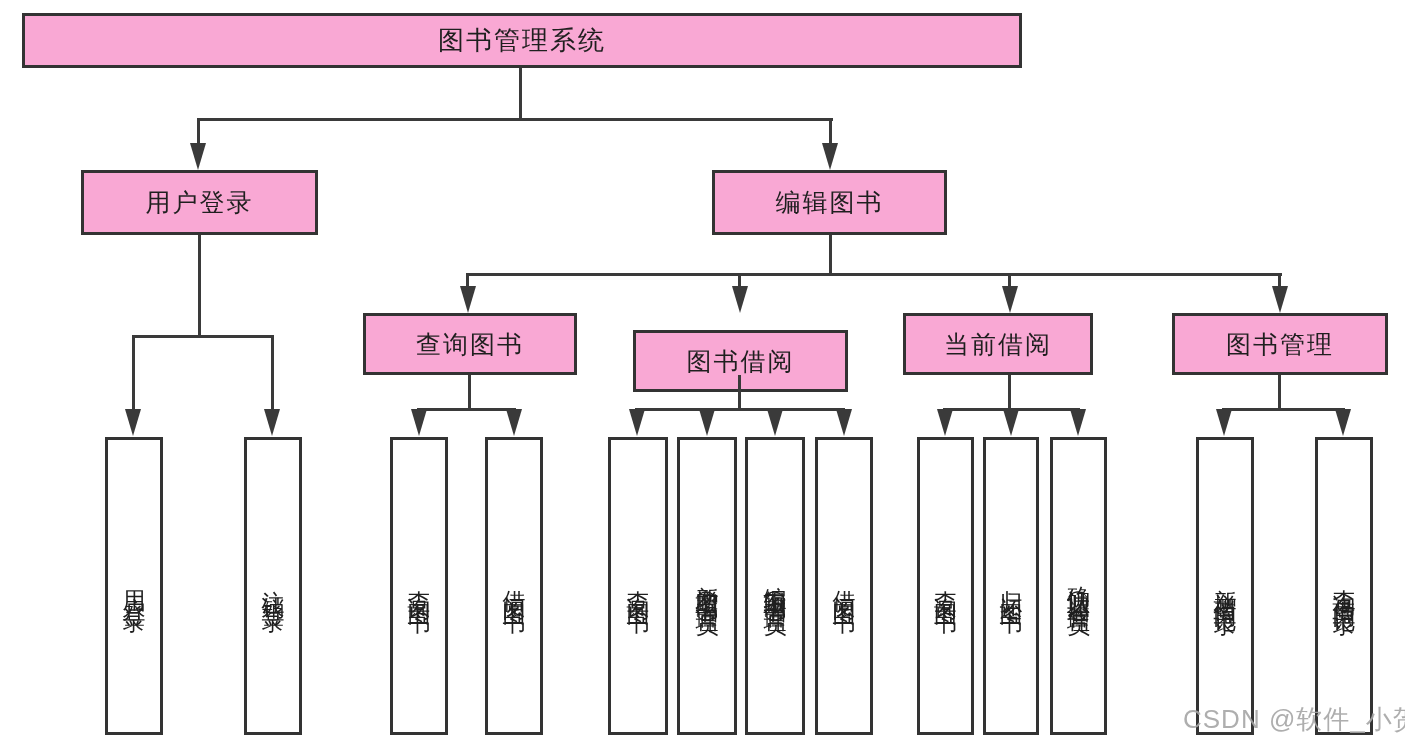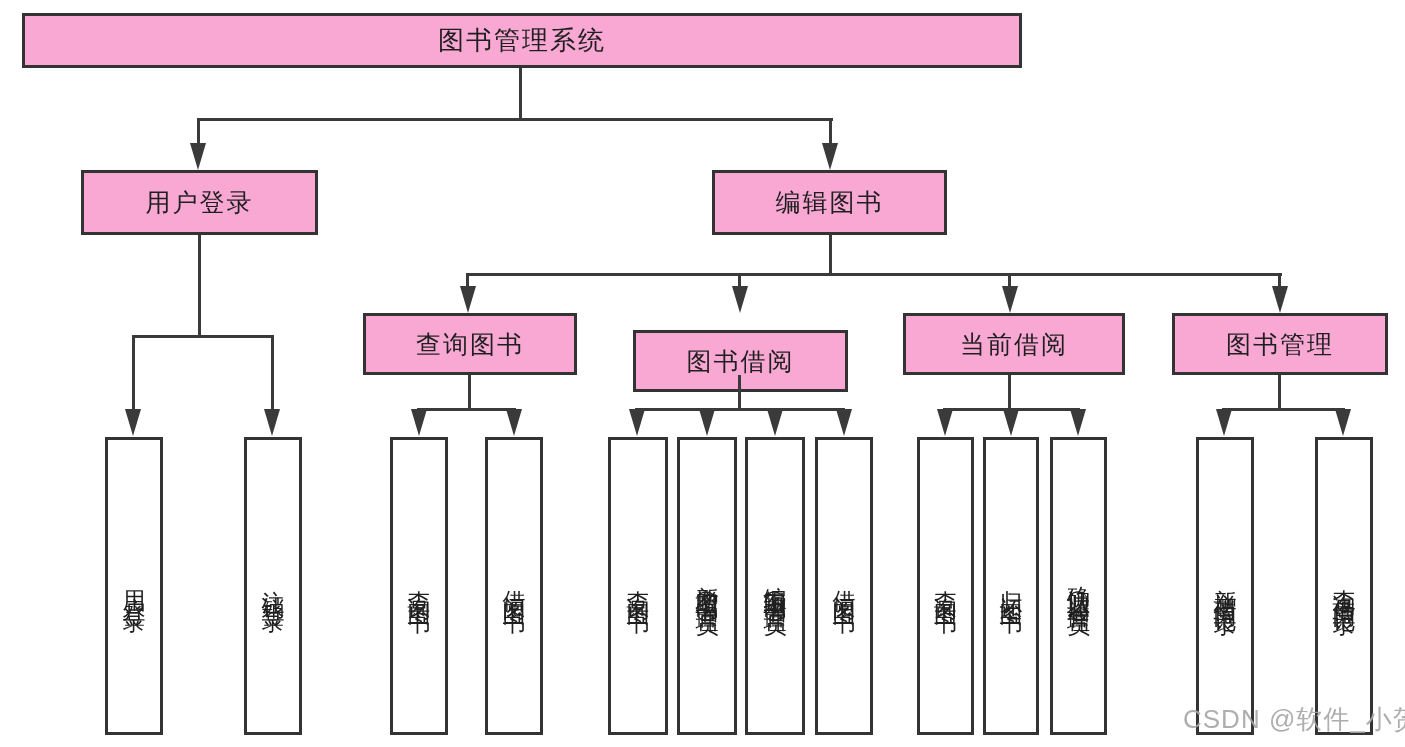--- a/index.html
+++ b/index.html
@@ -92,21 +92,21 @@
   <div class="arrow" style="left:460px;top:286px;"></div>
   <div class="vline" style="left:738px;top:273px;height:15px;"></div>
   <div class="arrow" style="left:732px;top:286px;"></div>
   <div class="vline" style="left:1008px;top:273px;height:15px;"></div>
   <div class="arrow" style="left:1002px;top:286px;"></div>
   <div class="vline" style="left:1278px;top:273px;height:15px;"></div>
   <div class="arrow" style="left:1272px;top:286px;"></div>
 
   <div class="box" style="left:363px;top:313px;width:214px;height:62px;">查询图书</div>
   <div class="box" style="left:633px;top:330px;width:215px;height:62px;">图书借阅</div>
-  <div class="box" style="left:903px;top:313px;width:222px;height:62px;">当前借阅</div>
+  <div class="box" style="left:903px;top:313px;width:190px;height:62px;">当前借阅</div>
   <div class="box" style="left:1172px;top:313px;width:216px;height:62px;">图书管理</div>
 
   <div class="vline" style="left:468px;top:375px;height:33px;"></div>
   <div class="hline" style="left:417px;top:408px;width:99px;"></div>
   <div class="arrow" style="left:411px;top:409px;"></div>
   <div class="arrow" style="left:506px;top:409px;"></div>
 
   <div class="vline" style="left:738px;top:375px;height:33px;"></div>
   <div class="hline" style="left:635px;top:408px;width:210px;"></div>
   <div class="arrow" style="left:629px;top:409px;"></div>

